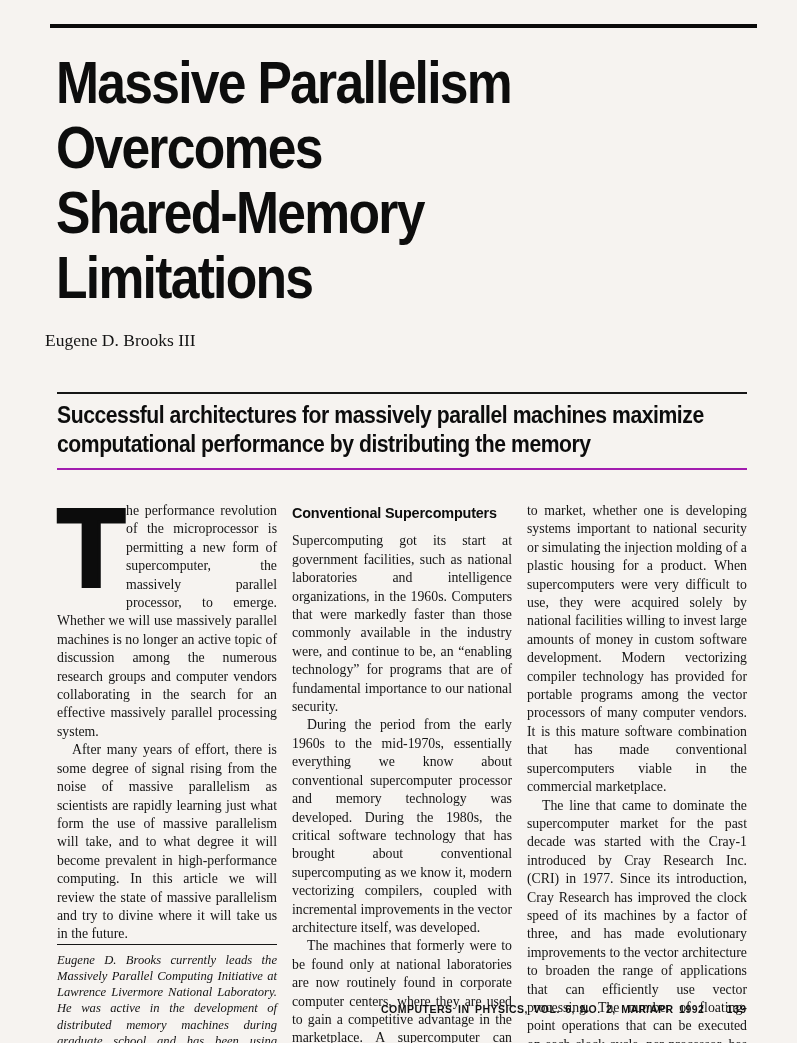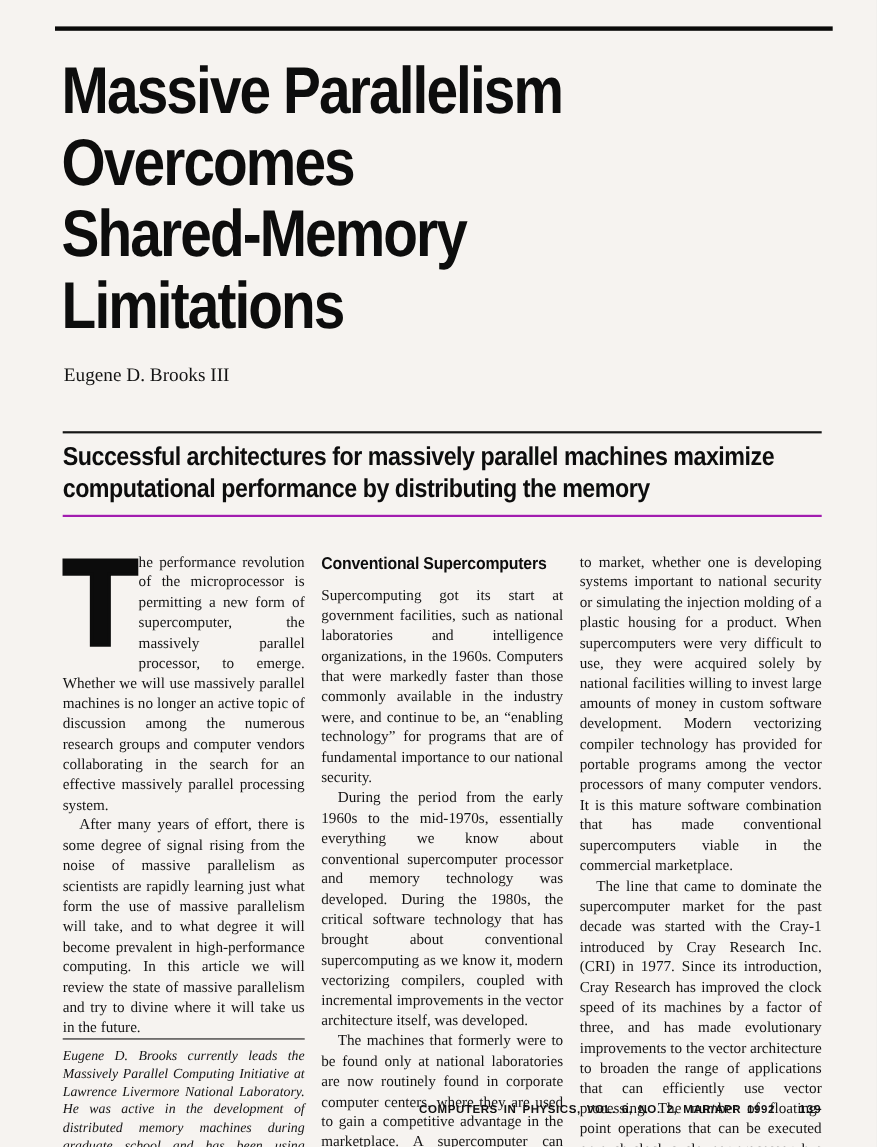--- a/index.html
+++ b/index.html
@@ -27,21 +27,21 @@
     font-family: Liberation Sans, sans-serif;
     font-weight: 700;
     font-size: 60px;
     line-height: 65px;
     letter-spacing: -2px;
     color: #0d0d0d;
   }
   .title-line { display: block; transform: scaleX(0.86); transform-origin: 0 50%; white-space: nowrap; }
   .author {
     position: absolute;
-    left: 58px; top: 330px;
+    left: 45px; top: 330px;
     font-family: "Liberation Serif", serif;
     font-size: 17.5px;
     color: #141414;
   }
   .standfirst {
     position: absolute;
     left: 57px; top: 392px;
     width: 690px;
     border-top: 2px solid #161616;
     border-bottom: 2px solid #a21caf;

